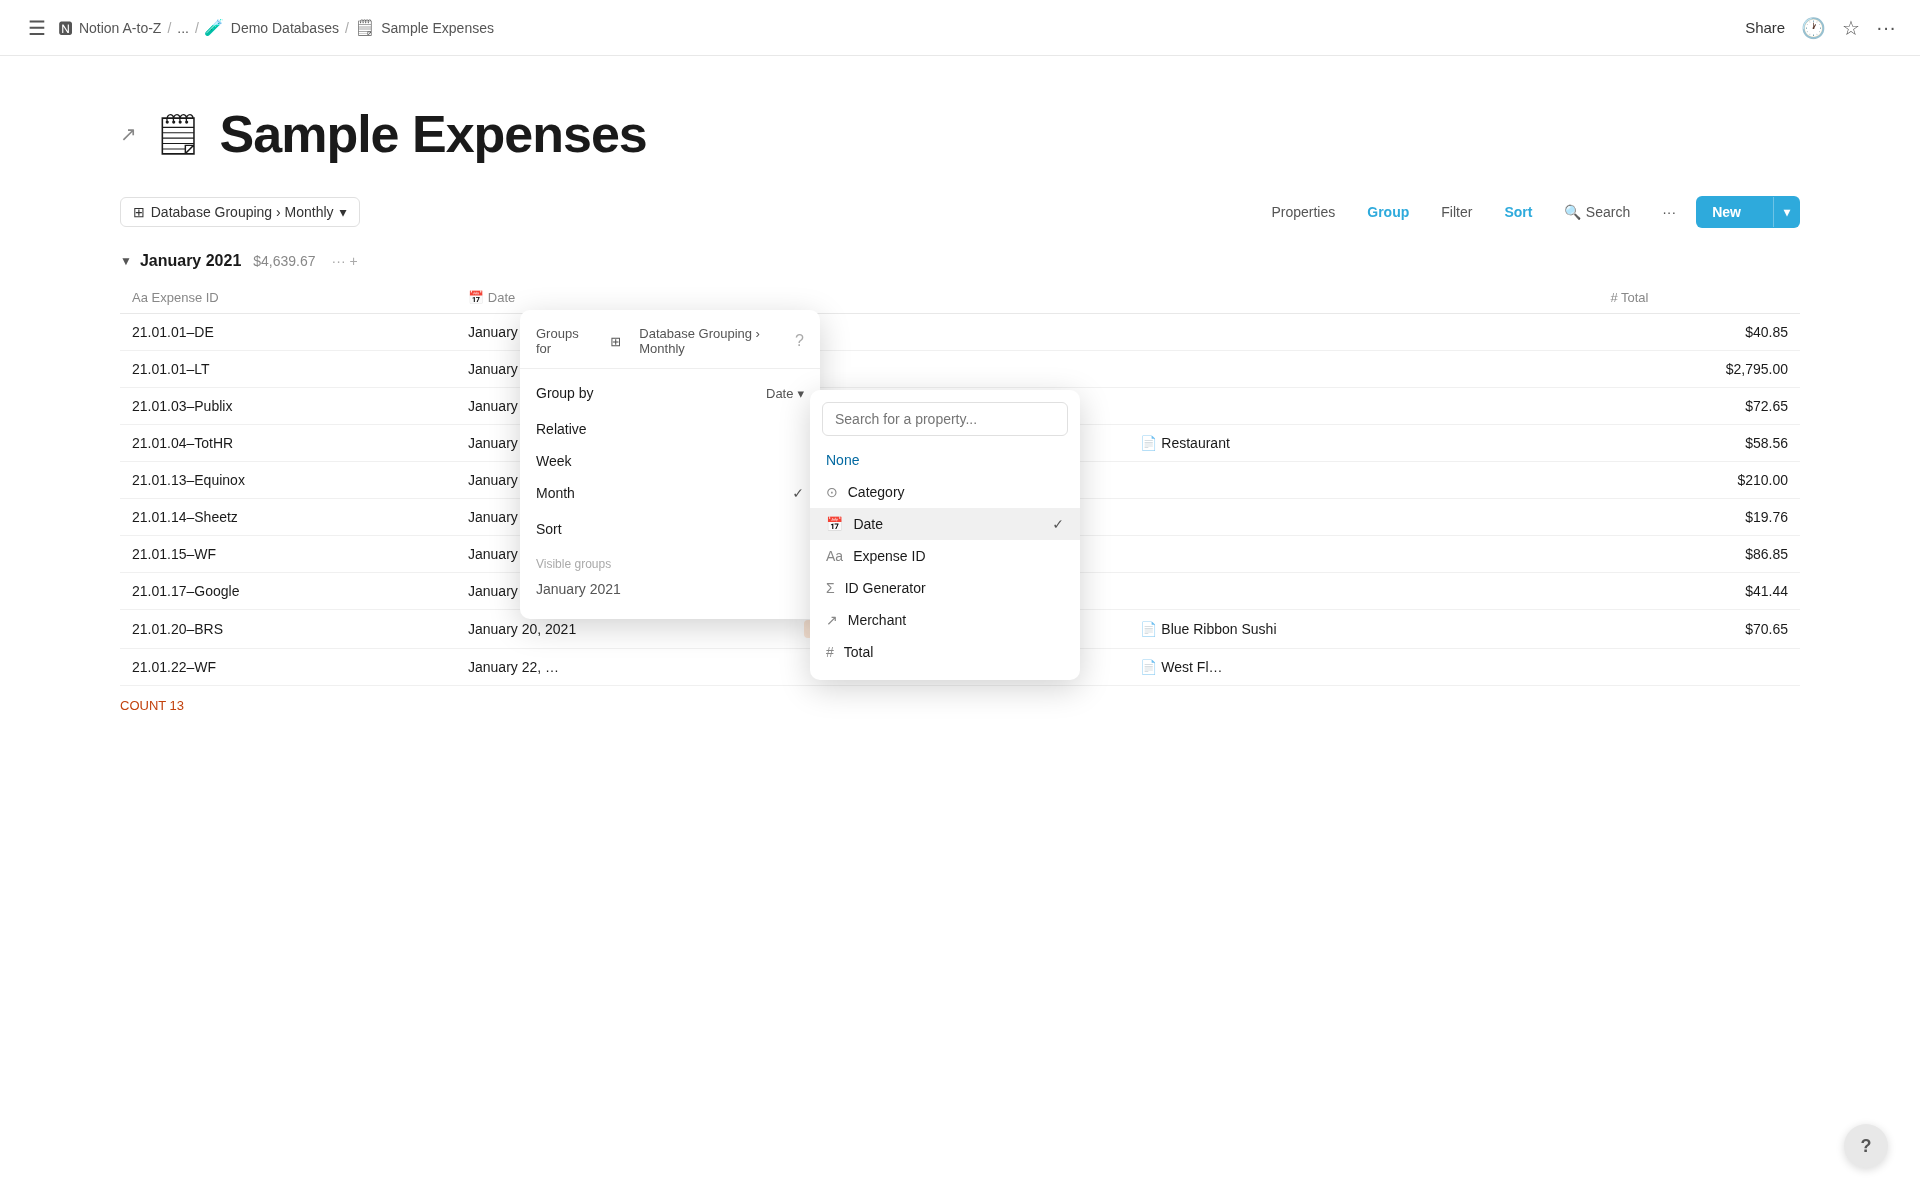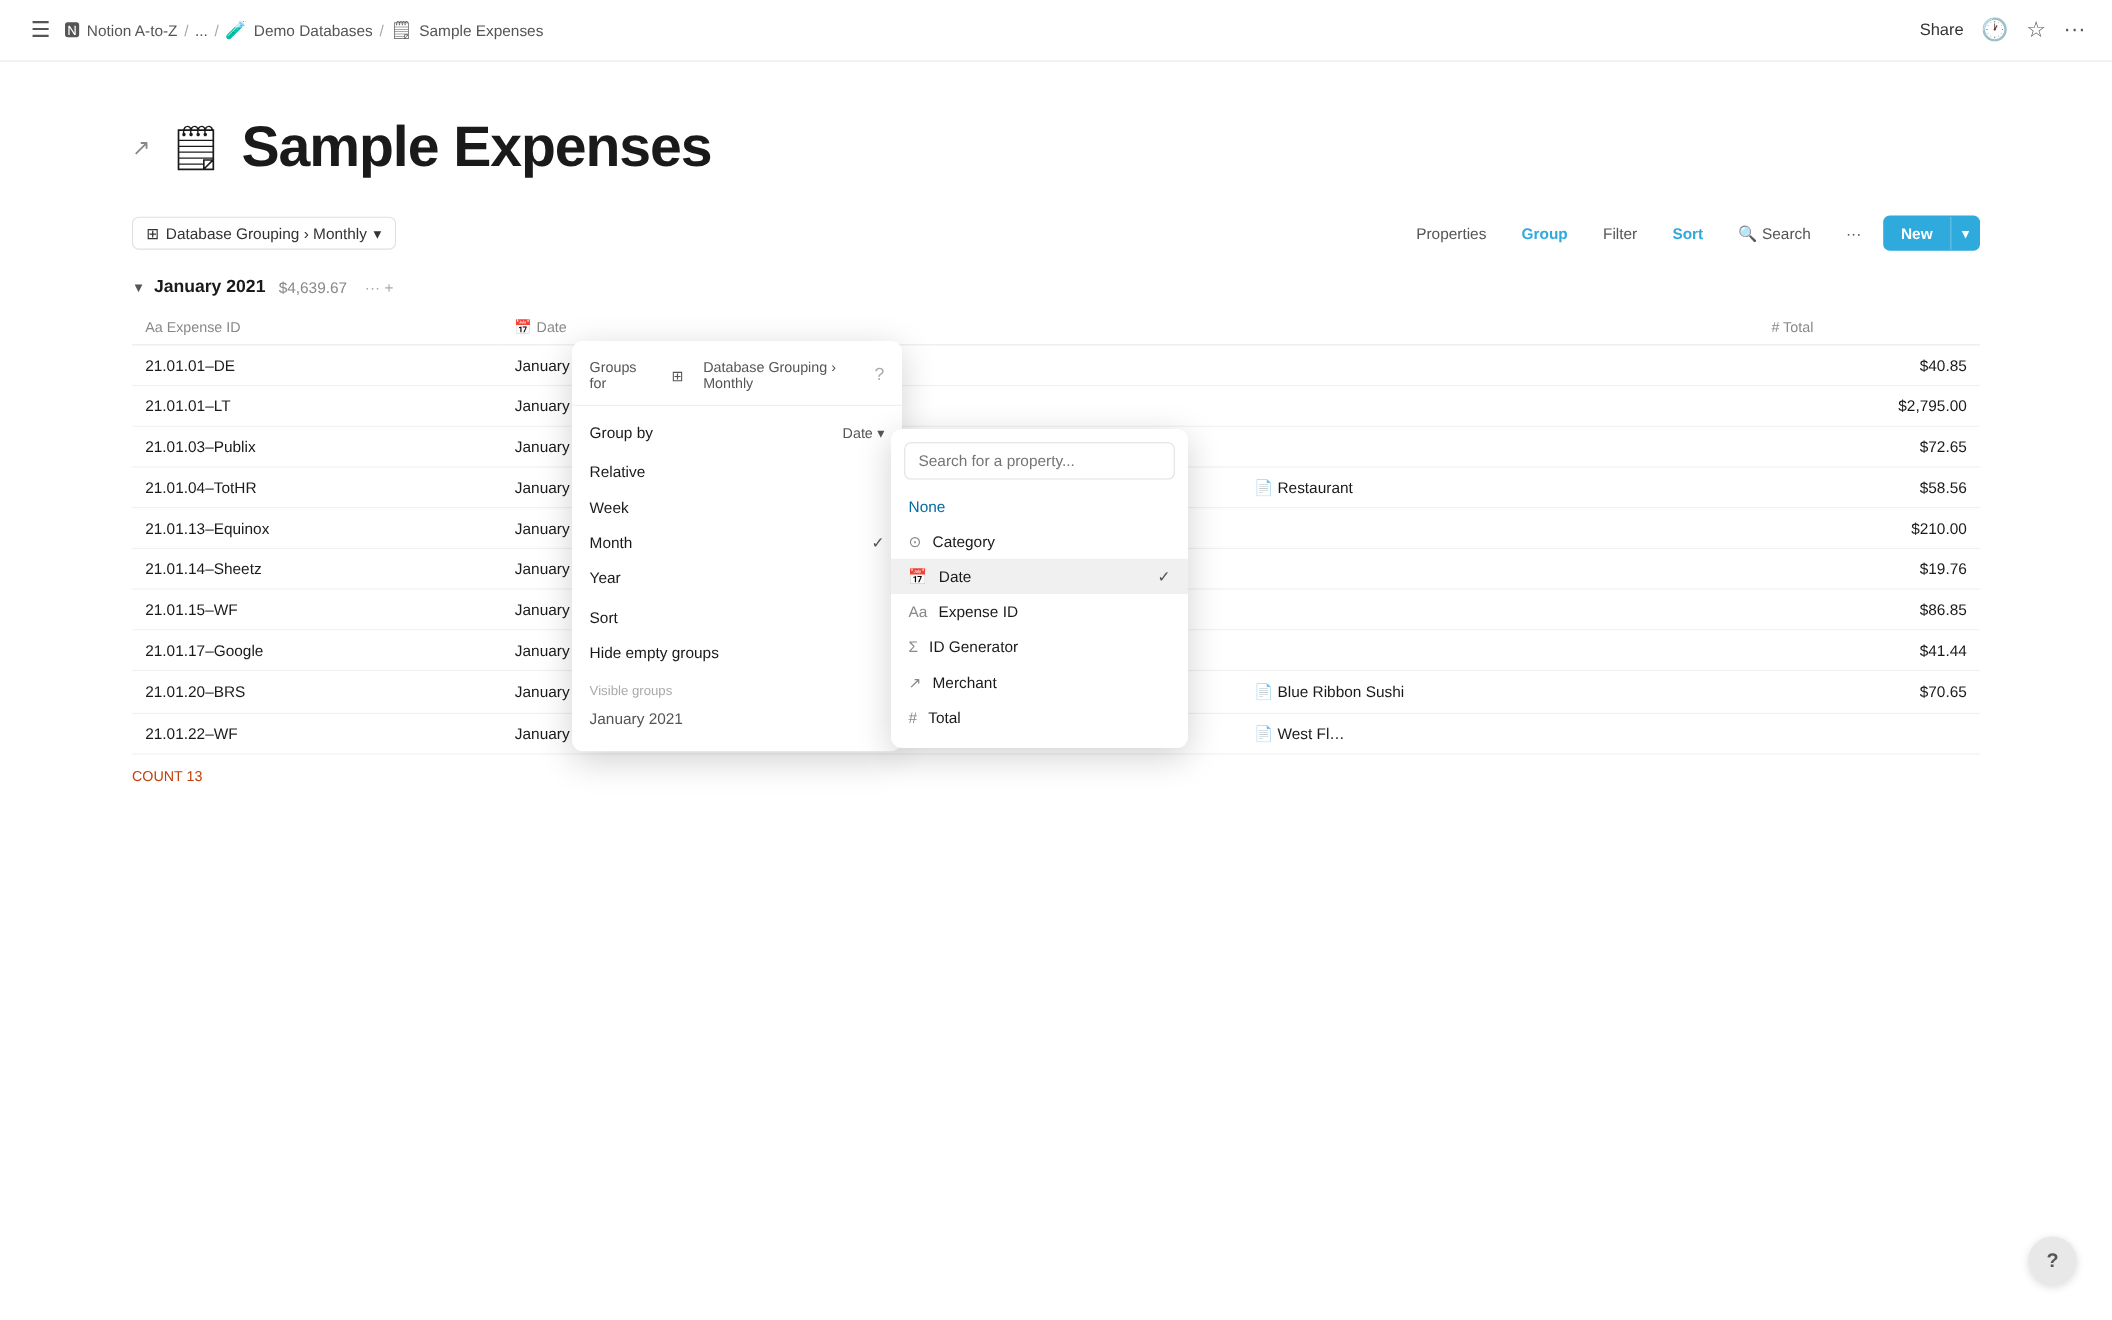--- a/index.html
+++ b/index.html
@@ -40,21 +40,21 @@
       background: #fff;
     }
     .toolbar-right { display: flex; align-items: center; gap: 8px; }
     .toolbar-btn {
       display: flex; align-items: center; gap: 4px;
       padding: 6px 12px; border-radius: 6px; cursor: pointer;
       font-size: 14px; color: #555; background: transparent; border: none;
     }
     .toolbar-btn.active { color: #2eaadc; font-weight: 600; }
     .new-btn {
-      display: flex; align-items: center; gap: 0;
+      display: flex; align-items: center; gap: 16px;
       background: #2eaadc; color: #fff; border-radius: 6px;
       cursor: pointer; font-size: 14px; font-weight: 600;
     }
     .new-btn-main { padding: 8px 16px; }
     .new-btn-arrow { padding: 8px 10px; border-left: 1px solid rgba(255,255,255,0.3); font-size: 12px; }
 
     
     .table-area { position: relative; }
     .group-header { display: flex; align-items: center; gap: 8px; padding: 8px 0; margin-bottom: 4px; }
     .group-chevron { font-size: 12px; color: #555; cursor: pointer; }
@@ -332,30 +332,24 @@
     <div class="sort-option">
       <span>Relative</span>
     </div>
     <div class="sort-option">
       <span>Week</span>
     </div>
     <div class="sort-option selected">
       <span>Month</span>
       <span class="check-icon">✓</span>
     </div>
-    <div class="sort-option">
-      <span>Year</span>
-    </div>
   </div>
 
   <div class="groups-panel-row">
     <span class="groups-panel-row-label">Sort</span>
-  </div>
-  <div class="groups-panel-row">
-    <span class="groups-panel-row-label">Hide empty groups</span>
   </div>
 
   <div class="section-label">Visible groups</div>
   <div class="visible-group-item">January 2021</div>
 </div>
 
 <div class="property-panel" style="position: fixed; left: 810px; top: 390px;">
   <input class="property-search-input" type="text" placeholder="Search for a property..." style="">
   <div class="prop-none">None</div>
 

